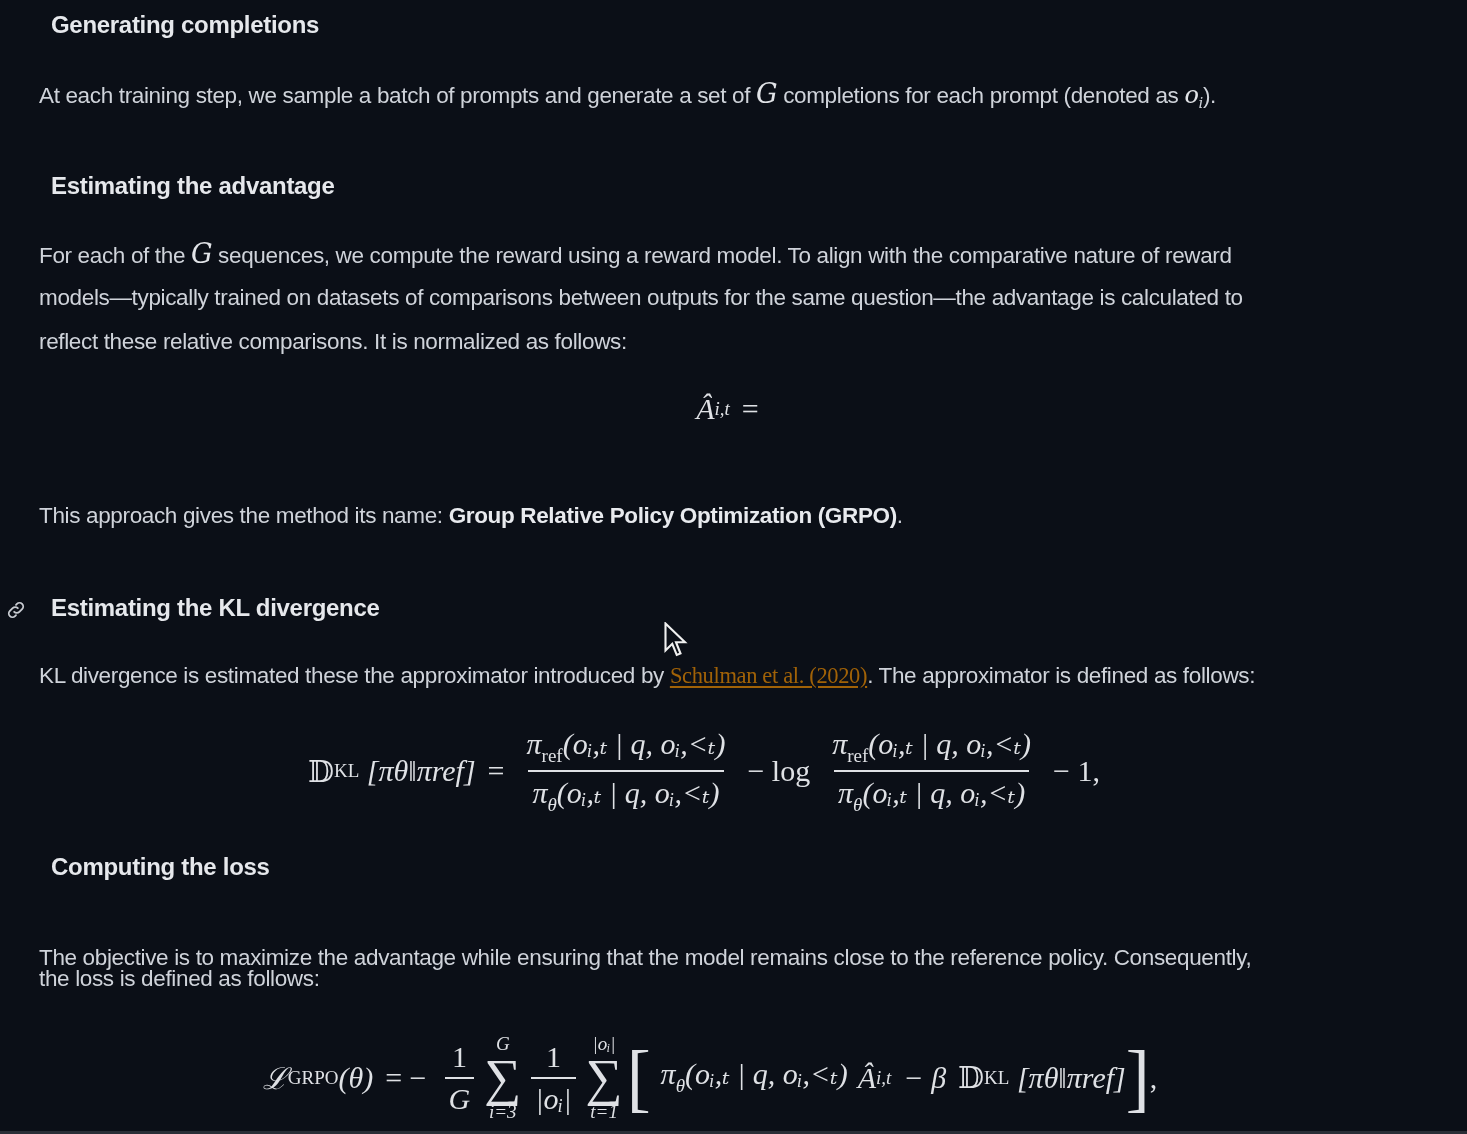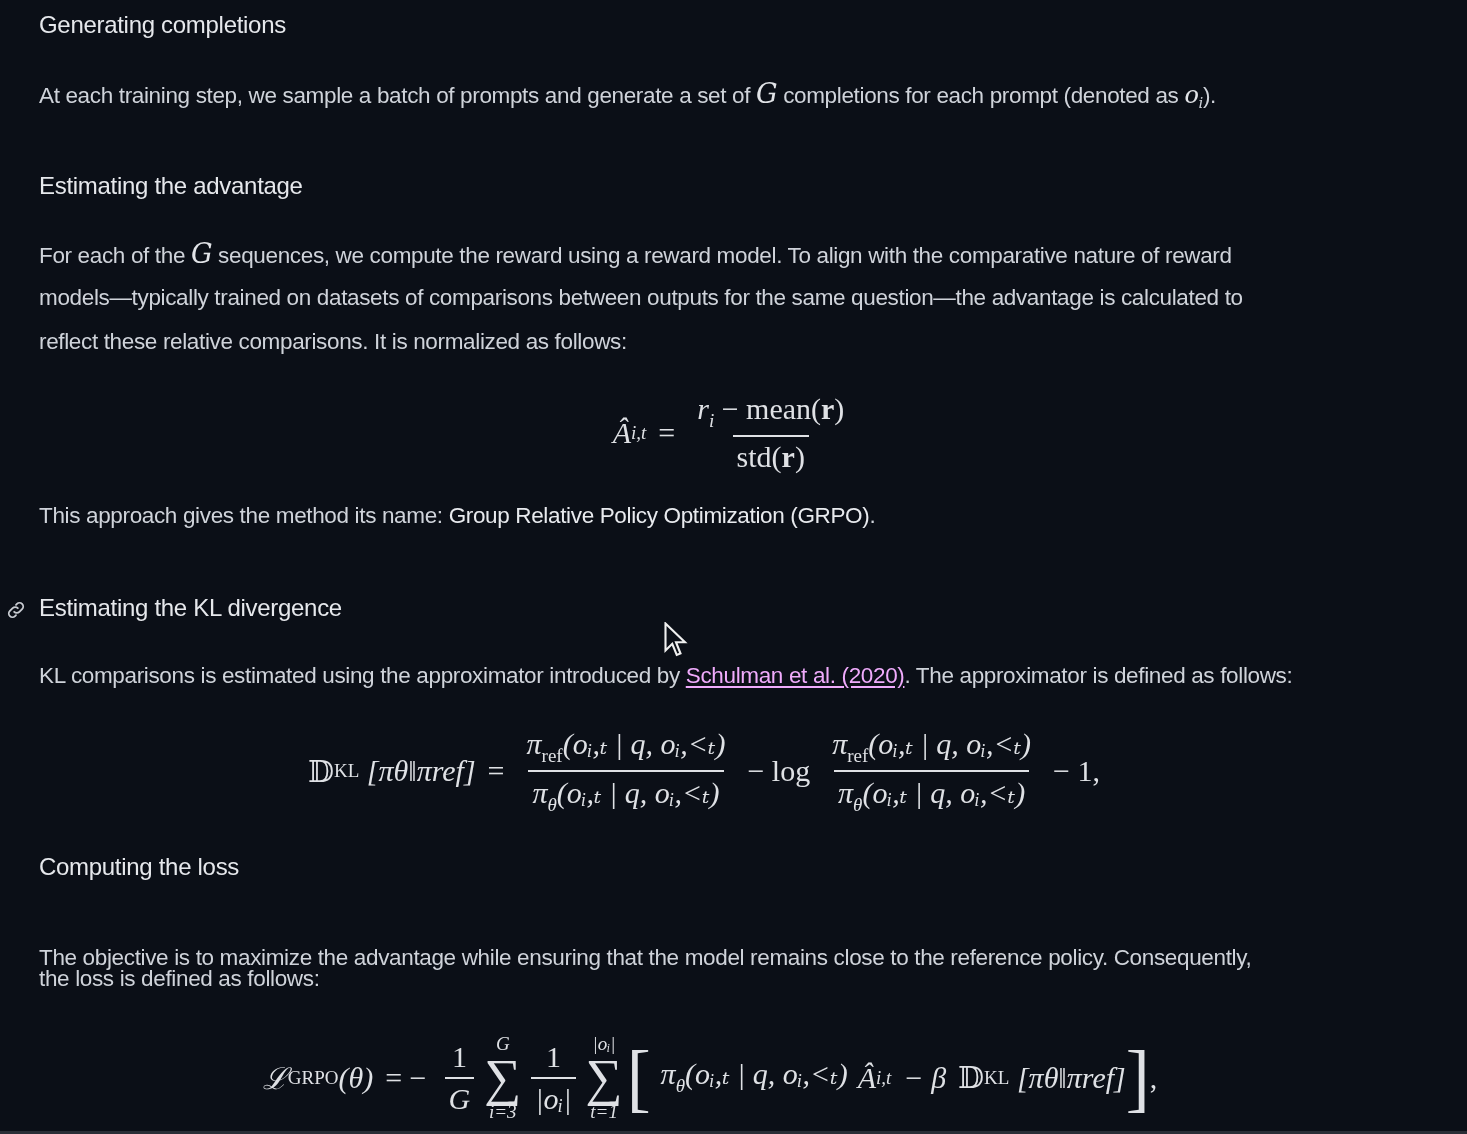--- a/index.html
+++ b/index.html
@@ -17,25 +17,25 @@
     }
     .content {
       position: absolute;
       left: 39px;
       top: 0;
       width: 1400px;
     }
     h3 {
       margin: 0;
       font-size: 24px;
-      font-weight: normal;
+      font-weight: bold;
       color: #e6e8ec;
       letter-spacing: -0.3px;
       position: absolute;
-      left: 0;
+      left: 12px;
       white-space: nowrap;
       text-align: right;
     }
     p {
       margin: 0;
       font-size: 22.5px;
       line-height: 28px;
       color: #cfd3da;
       position: absolute;
       left: 0;
@@ -47,26 +47,27 @@
       font-style: italic;
       font-size: 27px;
       color: #e2e4e8;
     }
     .mathsub {
       font-family: "DejaVu Serif", serif;
       font-style: italic;
       font-size: 15px;
       vertical-align: -5px;
     }
-    .bold { font-weight: normal; color: #e8eaee; text-align: right; }
+    .bold { font-weight: bold; color: #e8eaee; text-align: right; }
     .link {
-      color: #f0abfc;
+      color: #a16207;
       text-decoration: underline;
       text-underline-offset: 3px;
       cursor: pointer;
+      font-family: Liberation Serif, serif;
     }
     .math-block {
       position: absolute;
       left: 0;
       width: 1400px;
       display: flex;
       justify-content: center;
       align-items: center;
       font-family: "Liberation Serif", "DejaVu Serif", serif;
       color: #dfe1e5;
@@ -134,33 +135,29 @@
   <p style="top:240px">
     <span>For each of the </span><span class="mathvar">G</span><span> sequences, we compute the reward using a reward model. To align with the comparative nature of reward</span>
   </p>
   <p style="top:284px">models—typically trained on datasets of comparisons between outputs for the same question—the advantage is calculated to</p>
   <p style="top:328px">reflect these relative comparisons. It is normalized as follows:</p>
 
   <div class="math-block" style="top:392px; left:-39px; width:1467px; padding-left:0;">
     <span class="mi">Â</span>
       <span class="sub mi">i,t</span>
     <span class="op">=</span>
-    <span class="frac">
-      <span class="num"><span class="mi">r</span><span class="sub mi">i</span><span> − mean(</span><b>r</b><span>)</span></span>
-      <span class="den"><span>std(</span><b>r</b><span>)</span></span>
-    </span>
   </div>
 
   <p style="top:502px">
     <span>This approach gives the method its name: </span><span class="bold">Group Relative Policy Optimization (GRPO)</span><span>.</span>
   </p>
 
   <h3 style="top:594px">Estimating the KL divergence</h3>
   <p style="top:662px">
-    <span>KL comparisons is estimated using the approximator introduced by </span><span class="link">Schulman et al. (2020)</span><span>. The approximator is defined as follows:</span>
+    <span>KL divergence is estimated these the approximator introduced by </span><span class="link">Schulman et al. (2020)</span><span>. The approximator is defined as follows:</span>
   </p>
 
   <div class="math-block" style="top:726px; left:-39px; width:1420px;">
     <span class="bb">𝔻</span><span class="sub">KL</span>&nbsp;
     <span class="mi">[πθ‖πref]</span>
     <span class="op">=</span>
     <span class="frac">
       <span class="num mi"><span>π</span><span class="sub" style="font-style:normal">ref</span><span>(oᵢ,ₜ | q, oᵢ,&lt;ₜ)</span></span>
       <span class="den mi"><span>π</span><span class="sub">θ</span><span>(oᵢ,ₜ | q, oᵢ,&lt;ₜ)</span></span>
     </span>

